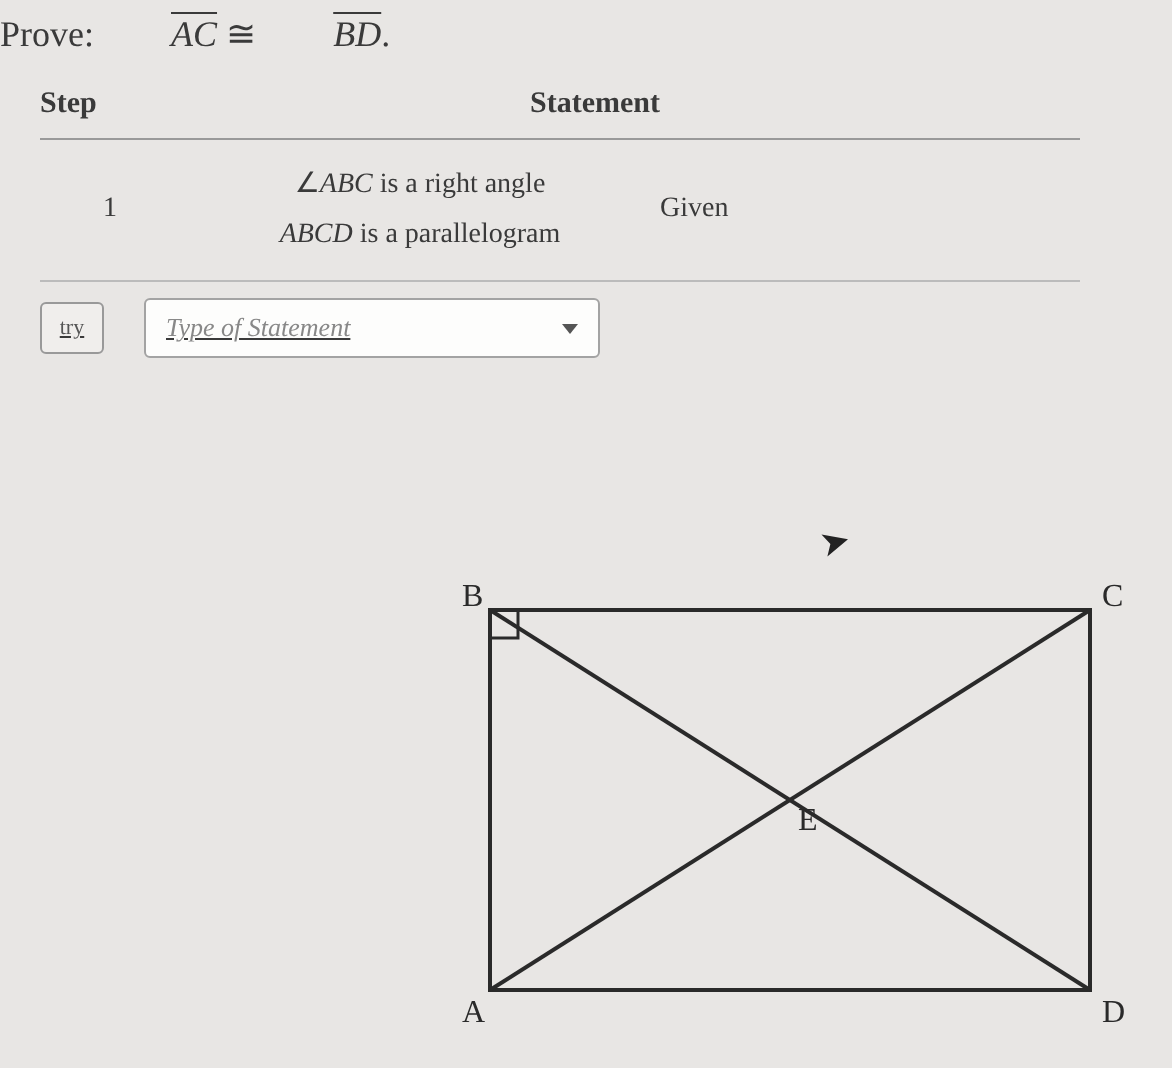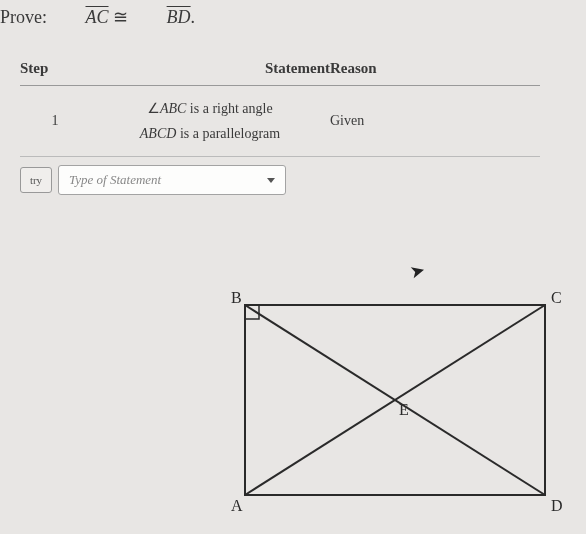--- a/index.html
+++ b/index.html
@@ -19,21 +19,21 @@
       font-size: 18px;
       font-family: 'Times New Roman', serif;
     }
     .overline {
       text-decoration: overline;
       font-style: italic;
       margin-left: 34px;
     }
     .table-area {
       position: absolute;
-      top: 60px;
+      top: 44px;
       left: 20px;
       width: 520px;
     }
     .header-row {
       display: flex;
       border-bottom: 1px solid #999;
       padding-bottom: 8px;
     }
     .col-step { width: 70px; font-weight: bold; font-size: 15px; }
     .col-statement { width: 240px; text-align: right; font-weight: bold; font-size: 15px; }
@@ -45,21 +45,22 @@
       align-items: center;
     }
     .step-num { width: 70px; text-align: center; font-size: 14px; }
     .statement-cell { width: 240px; text-align: center; font-size: 14px; line-height: 1.8; }
     .reason-cell { width: 160px; font-size: 14px; }
     .angle-sym { font-family: 'Times New Roman', serif; }
     .input-row {
       display: flex;
       padding-top: 8px;
       align-items: center;
-      gap: 6px;
+      gap: 20px;
+      text-decoration: underline;
     }
     .try-btn {
       width: 32px;
       height: 26px;
       border: 1px solid #999;
       background: #f0eeec;
       font-size: 11px;
       color: #555;
       border-radius: 3px;
       display: flex;
@@ -115,21 +116,20 @@
   <span>Prove:</span>
   <span class="overline">AC</span>
   <span>≅</span>
   <span class="overline">BD</span><span>.</span>
 </div>
 
 <div class="table-area">
   <div class="header-row">
     <div class="col-step">Step</div>
     <div class="col-statement">Statement</div>
-    <div class="col-reason">Reason</div>
   </div>
 
   <div class="data-row">
     <div class="step-num">1</div>
     <div class="statement-cell">
       <div>
         <span class="angle-sym">∠</span><i>ABC</i><span> is a right angle</span>
       </div>
       <div>
         <i>ABCD</i><span> is a parallelogram</span>

